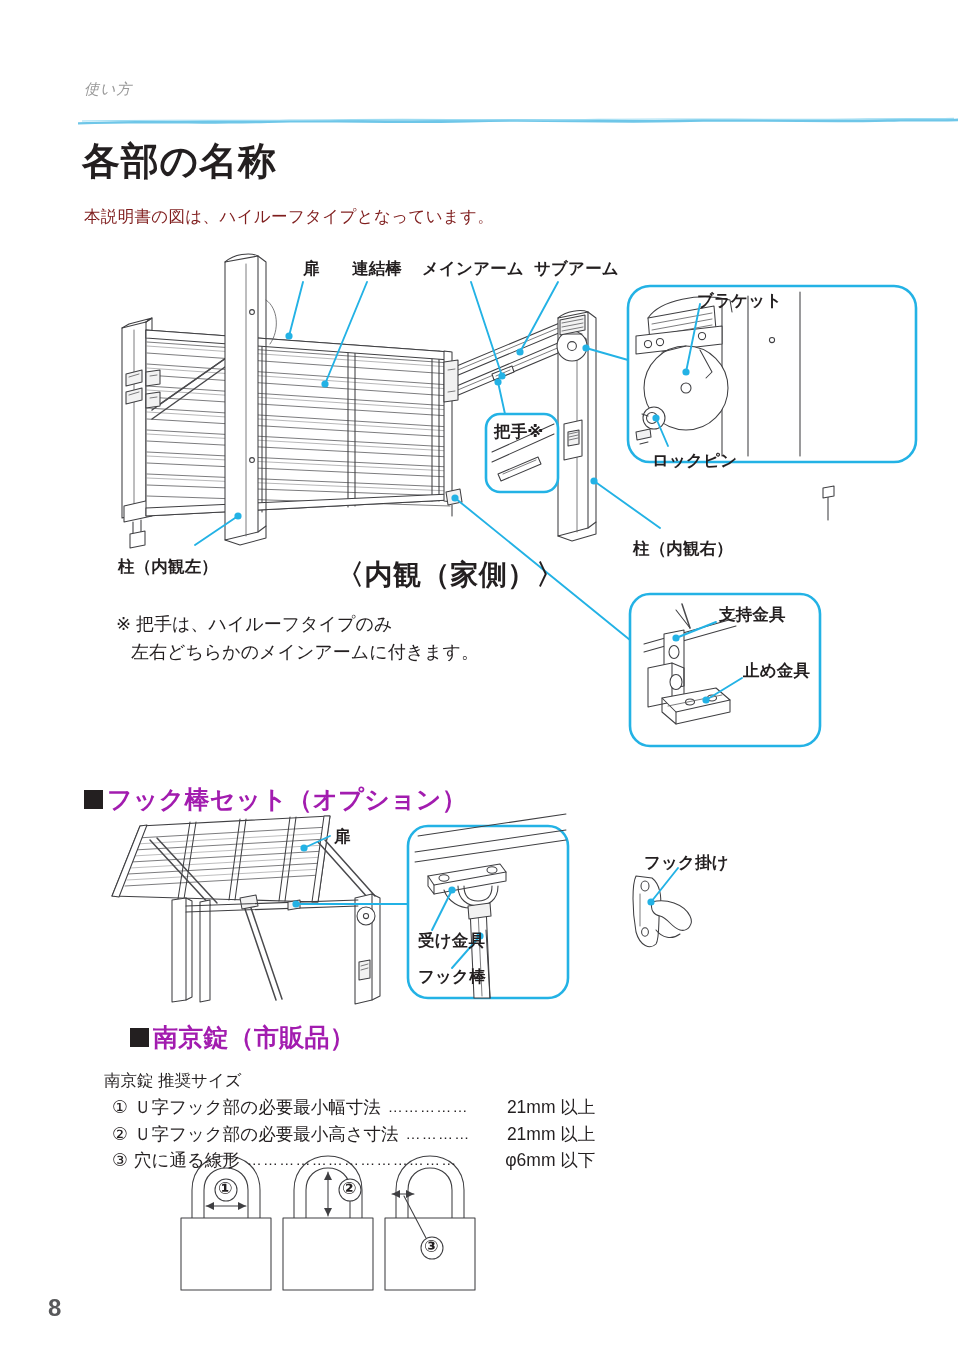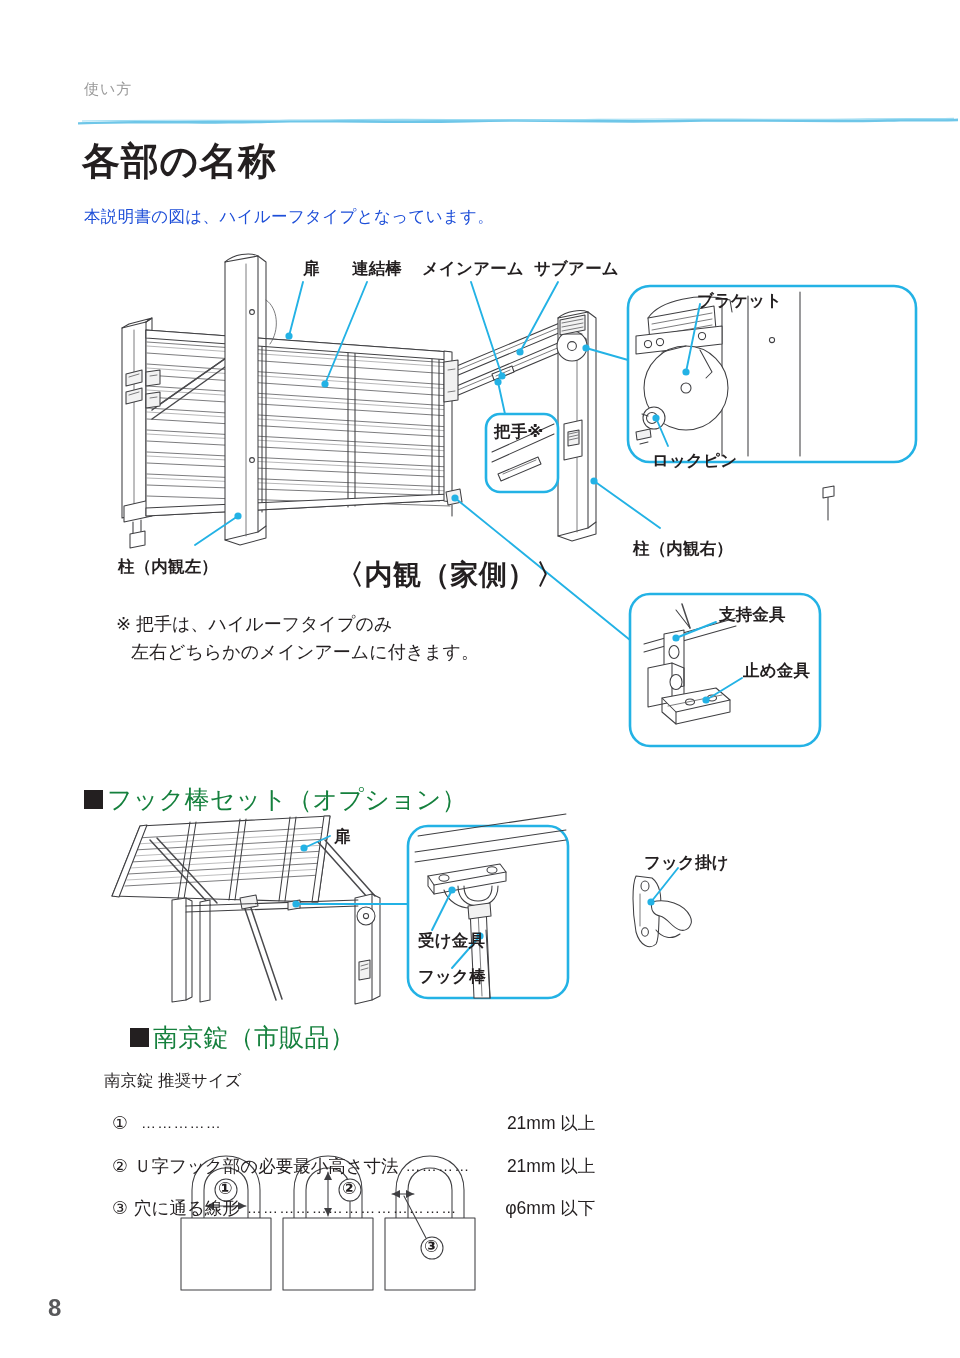--- a/index.html
+++ b/index.html
@@ -17,20 +17,21 @@
   }
 
   
   .running-header {
     position: absolute;
     left: 84px;
     top: 80px;
     font-size: 15px;
     color: #9a9a9a;
     letter-spacing: 0.06em;
+    font-style: italic;
   }
   .header-rule {
     position: absolute;
     left: 78px;
     top: 116px;
     width: 880px;
     height: 9px;
   }
 
   
@@ -42,29 +43,29 @@
     font-weight: bold;
     letter-spacing: 0.02em;
     color: #231f20;
   }
   .intro-text {
     position: absolute;
     left: 84px;
     top: 206px;
     font-size: 16.5px;
     letter-spacing: 0.02em;
-    color: #1d4ed8;
+    color: #7f1d1d;
   }
 
   .section-head {
     position: absolute;
     font-size: 25px;
-    font-weight: normal;
+    font-weight: bold;
     letter-spacing: 0.01em;
-    color: #15803d;
+    color: #a21caf;
   }
   .section-head .sq {
     display: inline-block;
     width: 19px;
     height: 19px;
     background: #231f20;
     margin-right: 4px;
     vertical-align: -1px;
   }
   #sec-hook { left: 84px; top: 783px; }
@@ -121,21 +122,21 @@
   .spec-dots {
     flex: 1 1 auto;
     margin: 0 7px;
     overflow: hidden;
     letter-spacing: 1.2px;
     color: #231f20;
     font-size: 15px;
     position: relative;
     top: -1px;
   }
-  .spec-val { flex: 0 0 auto; text-align: right; min-width: 118px; margin-top: 16px; }
+  .spec-val { flex: 0 0 auto; text-align: right; min-width: 118px; }
 
   
   .page-no {
     position: absolute;
     left: 48px;
     top: 1294px;
     font-size: 24px;
     font-weight: bold;
     color: #58595b;
   }
@@ -590,20 +591,21 @@
 
 <div class="section-head" id="sec-lock">
   <span class="sq"></span><span>南京錠（市販品）</span>
 </div>
 
 <div class="spec-title">南京錠 推奨サイズ</div>
 
 <div class="spec-list" id="spec-list">
     <div class="spec-row">
       <span class="spec-num">①</span>
+      <span class="spec-name">Ｕ字フック部の必要最小幅寸法</span>
       <span class="spec-dots">……………</span>
       <span class="spec-val">21mm 以上</span>
     </div>
     <div class="spec-row">
       <span class="spec-num">②</span>
       <span class="spec-name">Ｕ字フック部の必要最小高さ寸法</span>
       <span class="spec-dots">…………</span>
       <span class="spec-val">21mm 以上</span>
     </div>
     <div class="spec-row">

